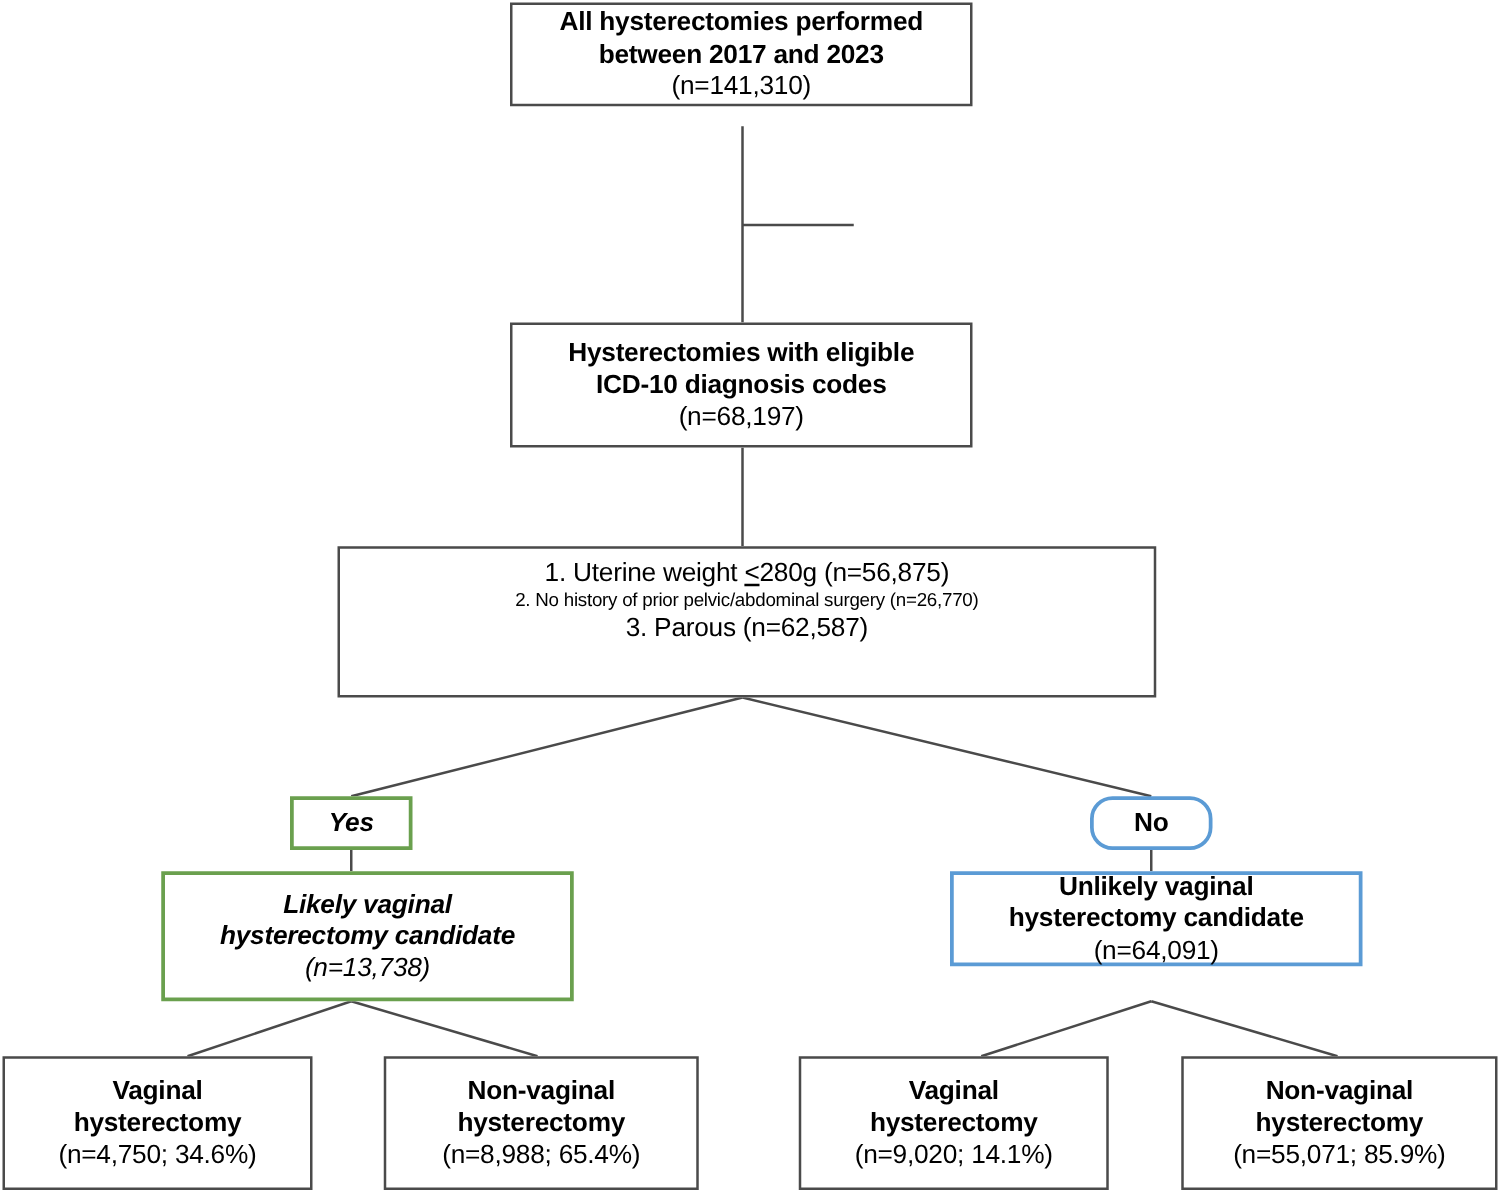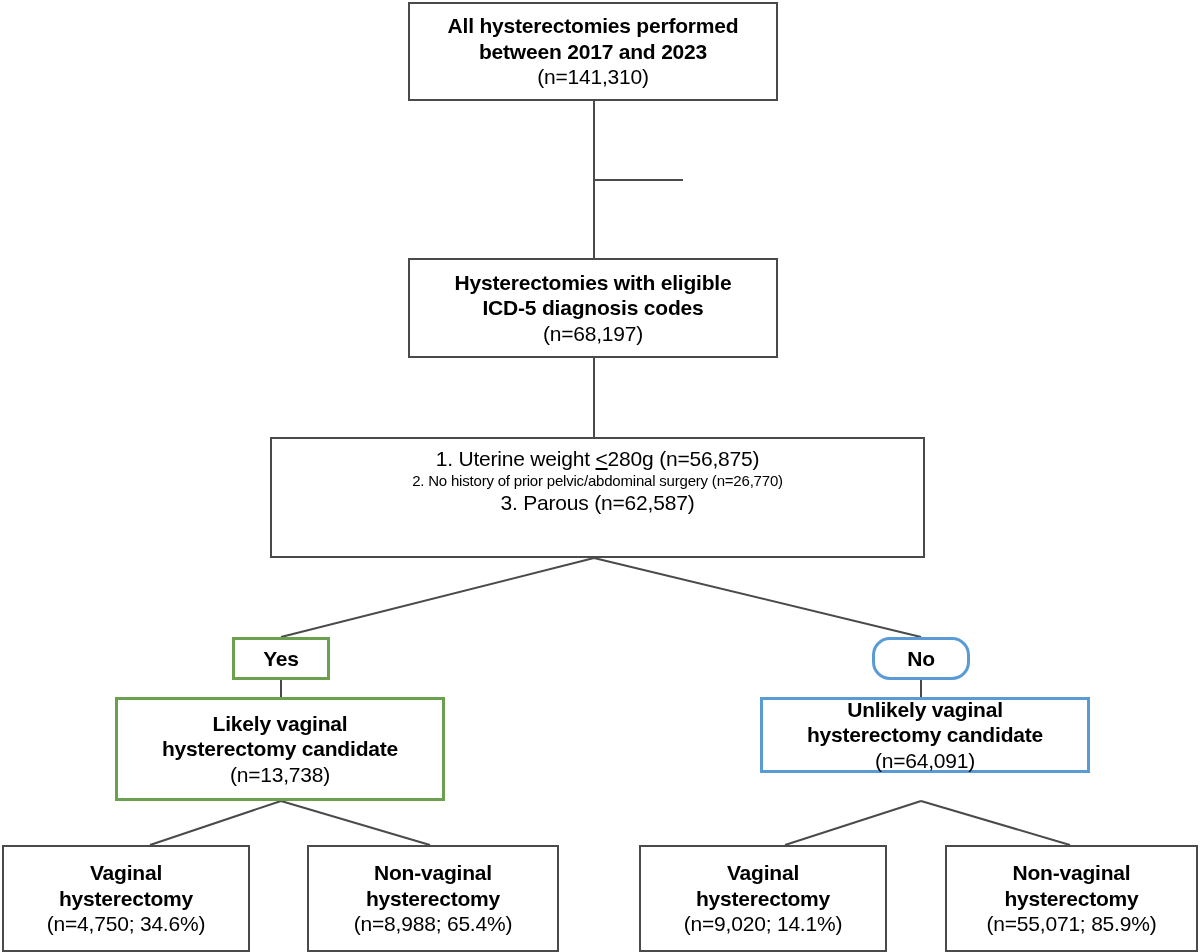--- a/index.html
+++ b/index.html
@@ -31,45 +31,45 @@
     box-sizing: border-box;
     background: #ffffff;
     border: 2px solid #4a4a4a;
     display: flex;
     flex-direction: column;
     align-items: center;
     justify-content: center;
     text-align: center;
     line-height: 1.22;
   }
-  .node.green { border: 3px solid #6aa04e; }
+  .node.green { border: 3px solid #6aa04e; font-style: italic; }
   .node.blue  { border: 3px solid #5b9bd5; }
 
   .line-bold {
     font-weight: bold;
     font-size: 21px;
     letter-spacing: -0.2px;
     white-space: nowrap;
   }
   .line-reg {
     font-weight: normal;
     font-size: 21px;
     letter-spacing: -0.2px;
     white-space: nowrap;
   }
   .line-reg.wide { font-size: 15px; }
 
   
-  #node-all-hysterectomies { left: 408px;  top: 2px;   width: 370px; height: 99px; }
+  #node-all-hysterectomies { left: 408px;  top: 2px;   width: 370px; height: 83px; }
   #node-excluded           { left: 683px;  top: 135px; width: 318px; height: 93px; }
   #node-eligible           { left: 408px;  top: 258px; width: 370px; height: 100px; }
   #node-criteria           { left: 270px;  top: 437px; width: 655px; height: 121px; }
   #node-yes                { left: 232px;  top: 637px; width: 98px;  height: 43px; }
   #node-no                 { left: 872px;  top: 637px; width: 98px;  height: 43px; border-radius: 18px; }
-  #node-likely             { left: 115px;  top: 697px; width: 330px; height: 104px; }
+  #node-likely             { left: 129px;  top: 697px; width: 330px; height: 104px; }
   #node-unlikely           { left: 760px;  top: 697px; width: 330px; height: 76px; }
   #node-vag-left           { left: 2px;    top: 845px; width: 248px; height: 107px; }
   #node-nonvag-left        { left: 307px;  top: 845px; width: 252px; height: 107px; }
   #node-vag-right          { left: 639px;  top: 845px; width: 248px; height: 107px; }
   #node-nonvag-right       { left: 945px;  top: 845px; width: 253px; height: 107px; }
 
   .node.criteria-node { justify-content: flex-start; padding-top: 7px; }
   .u-le { text-decoration: underline; }
 </style>
 </head>
@@ -102,21 +102,21 @@
 
   <div class="node" id="node-all-hysterectomies">
     <span class="line-bold">All hysterectomies performed</span>
     <span class="line-bold">between 2017 and 2023</span>
     <span class="line-reg">(n=141,310)</span>
   </div>
 
 
   <div class="node" id="node-eligible">
     <span class="line-bold">Hysterectomies with eligible</span>
-    <span class="line-bold">ICD-5 diagnosis codes</span>
+    <span class="line-bold">ICD-10 diagnosis codes</span>
     <span class="line-reg">(n=68,197)</span>
   </div>
 
   <div class="node criteria-node" id="node-criteria">
     <span class="line-reg"><span>1. Uterine weight </span><span class="u-le">&lt;</span><span>280g (n=56,875)</span></span>
     <span class="line-reg wide">2. No history of prior pelvic/abdominal surgery (n=26,770)</span>
     <span class="line-reg">3. Parous (n=62,587)</span>
   </div>
 
   <div class="node green" id="node-yes">

